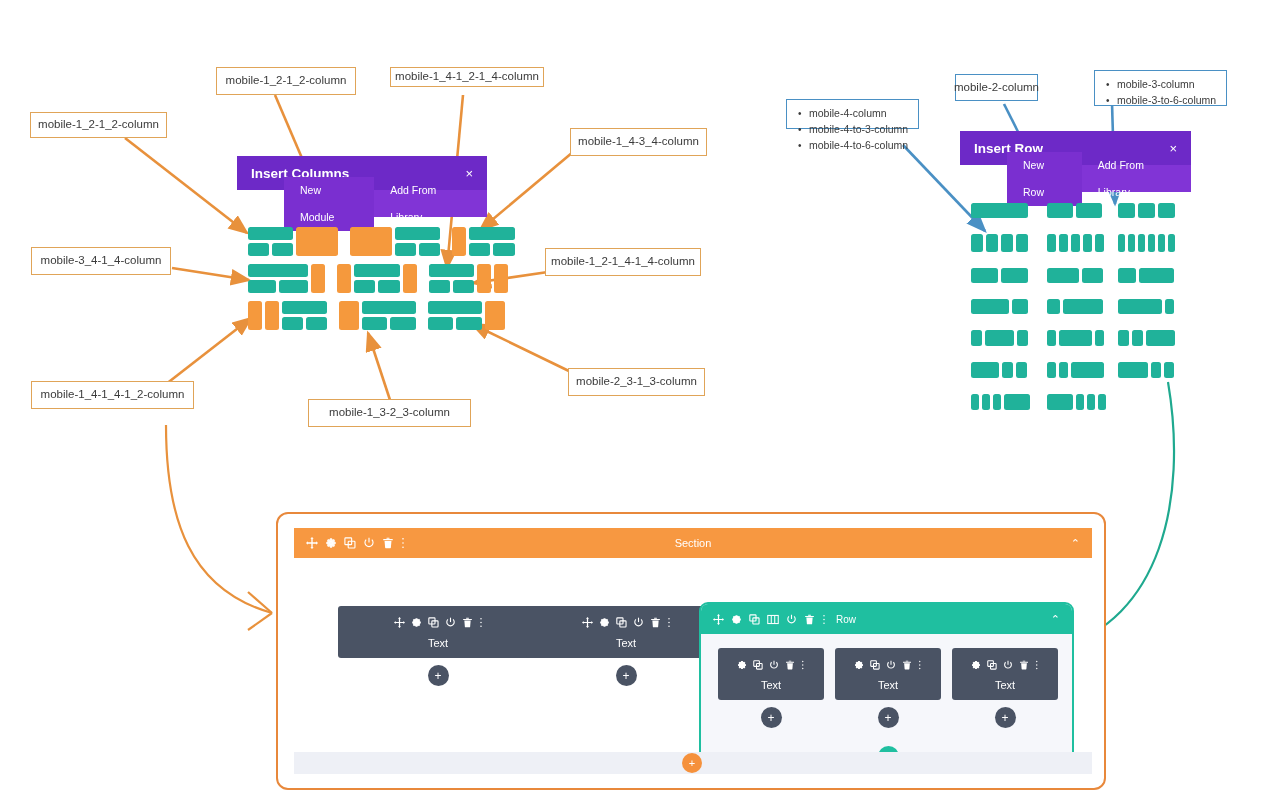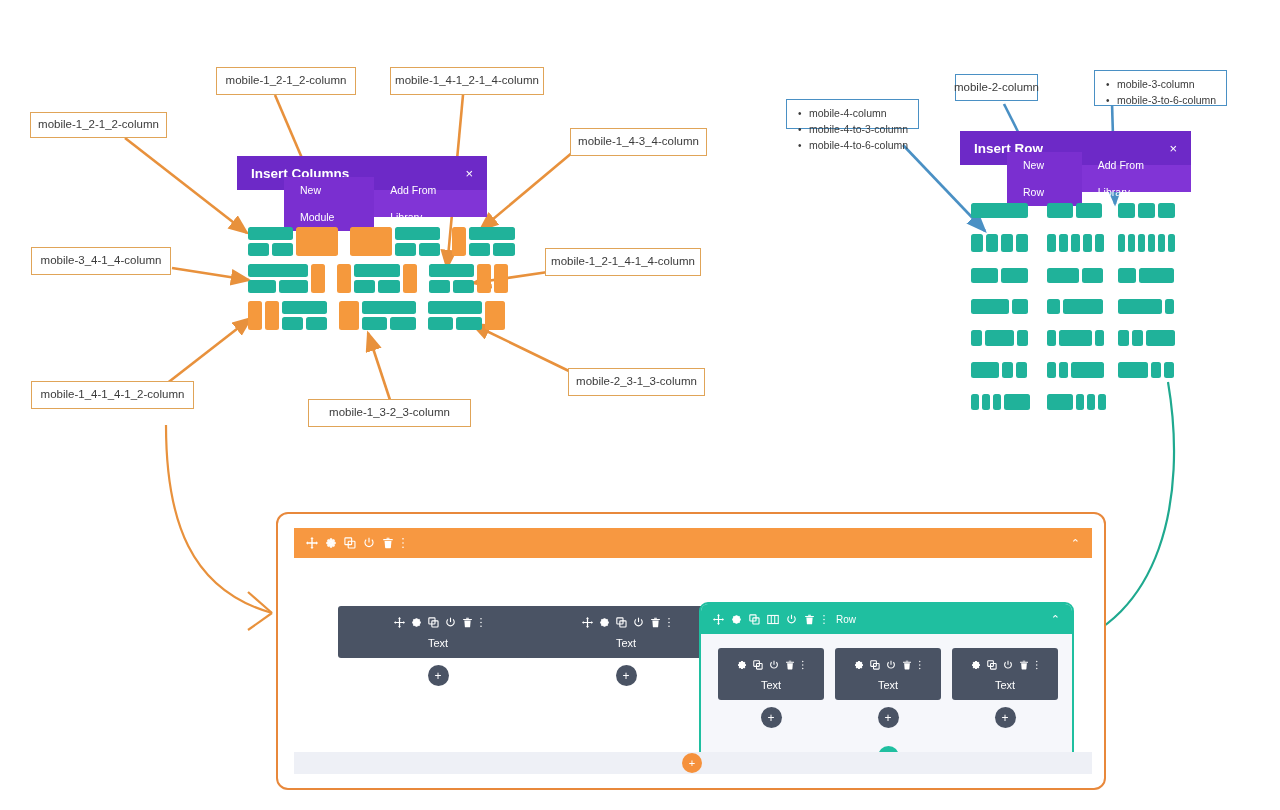--- a/index.html
+++ b/index.html
@@ -134,21 +134,21 @@
 </svg>
 
 <div class="callout" style="left:30px;top:112px;width:137px;height:26px;">
   <span>mobile-1_2-1_2-column</span>
 </div>
 
 <div class="callout" style="left:216px;top:67px;width:140px;height:28px;">
   <span>mobile-1_2-1_2-column</span>
 </div>
 
-<div class="callout" style="left:390px;top:67px;width:154px;height:28px;">
+<div class="callout" style="left:390px;top:67px;width:154px;height:20px;">
   <span>mobile-1_4-1_2-1_4-column</span>
 </div>
 
 <div class="callout" style="left:570px;top:128px;width:137px;height:28px;align-items:center;">
   <span>mobile-1_4-3_4-column</span>
 </div>
 
 <div class="callout" style="left:31px;top:247px;width:140px;height:28px;">
   <span>mobile-3_4-1_4-column</span>
 </div>
@@ -489,20 +489,21 @@
             </svg>
           </span>
         <span>
             <svg width="4" height="12" viewBox="0 0 4 16" fill="#fff">
               <circle cx="2" cy="2.4" r="1.1"></circle>
               <circle cx="2" cy="8" r="1.1"></circle>
               <circle cx="2" cy="13.6" r="1.1"></circle>
             </svg>
           </span>
       </div>
+      <span class="title">Section</span>
       <span class="caret">⌃</span>
     </div>
 
     <div class="abs" style="left:0;top:30px;width:798px;height:216px;background:#ffffff;">
 
       <div class="abs" style="left:44px;top:48px;width:200px;">
         <div class="moduleblock">
           <div class="mi">
             <span><svg width="11" height="11" viewBox="0 0 16 16" fill="#fff">
                   <path d="M8 0 L10.2 2.4 H8.9 V7.1 H13.6 V5.8 L16 8 L13.6 10.2 V8.9 H8.9 V13.6 H10.2 L8 16 L5.8 13.6 H7.1 V8.9 H2.4 V10.2 L0 8 L2.4 5.8 V7.1 H7.1 V2.4 H5.8 Z"></path>

